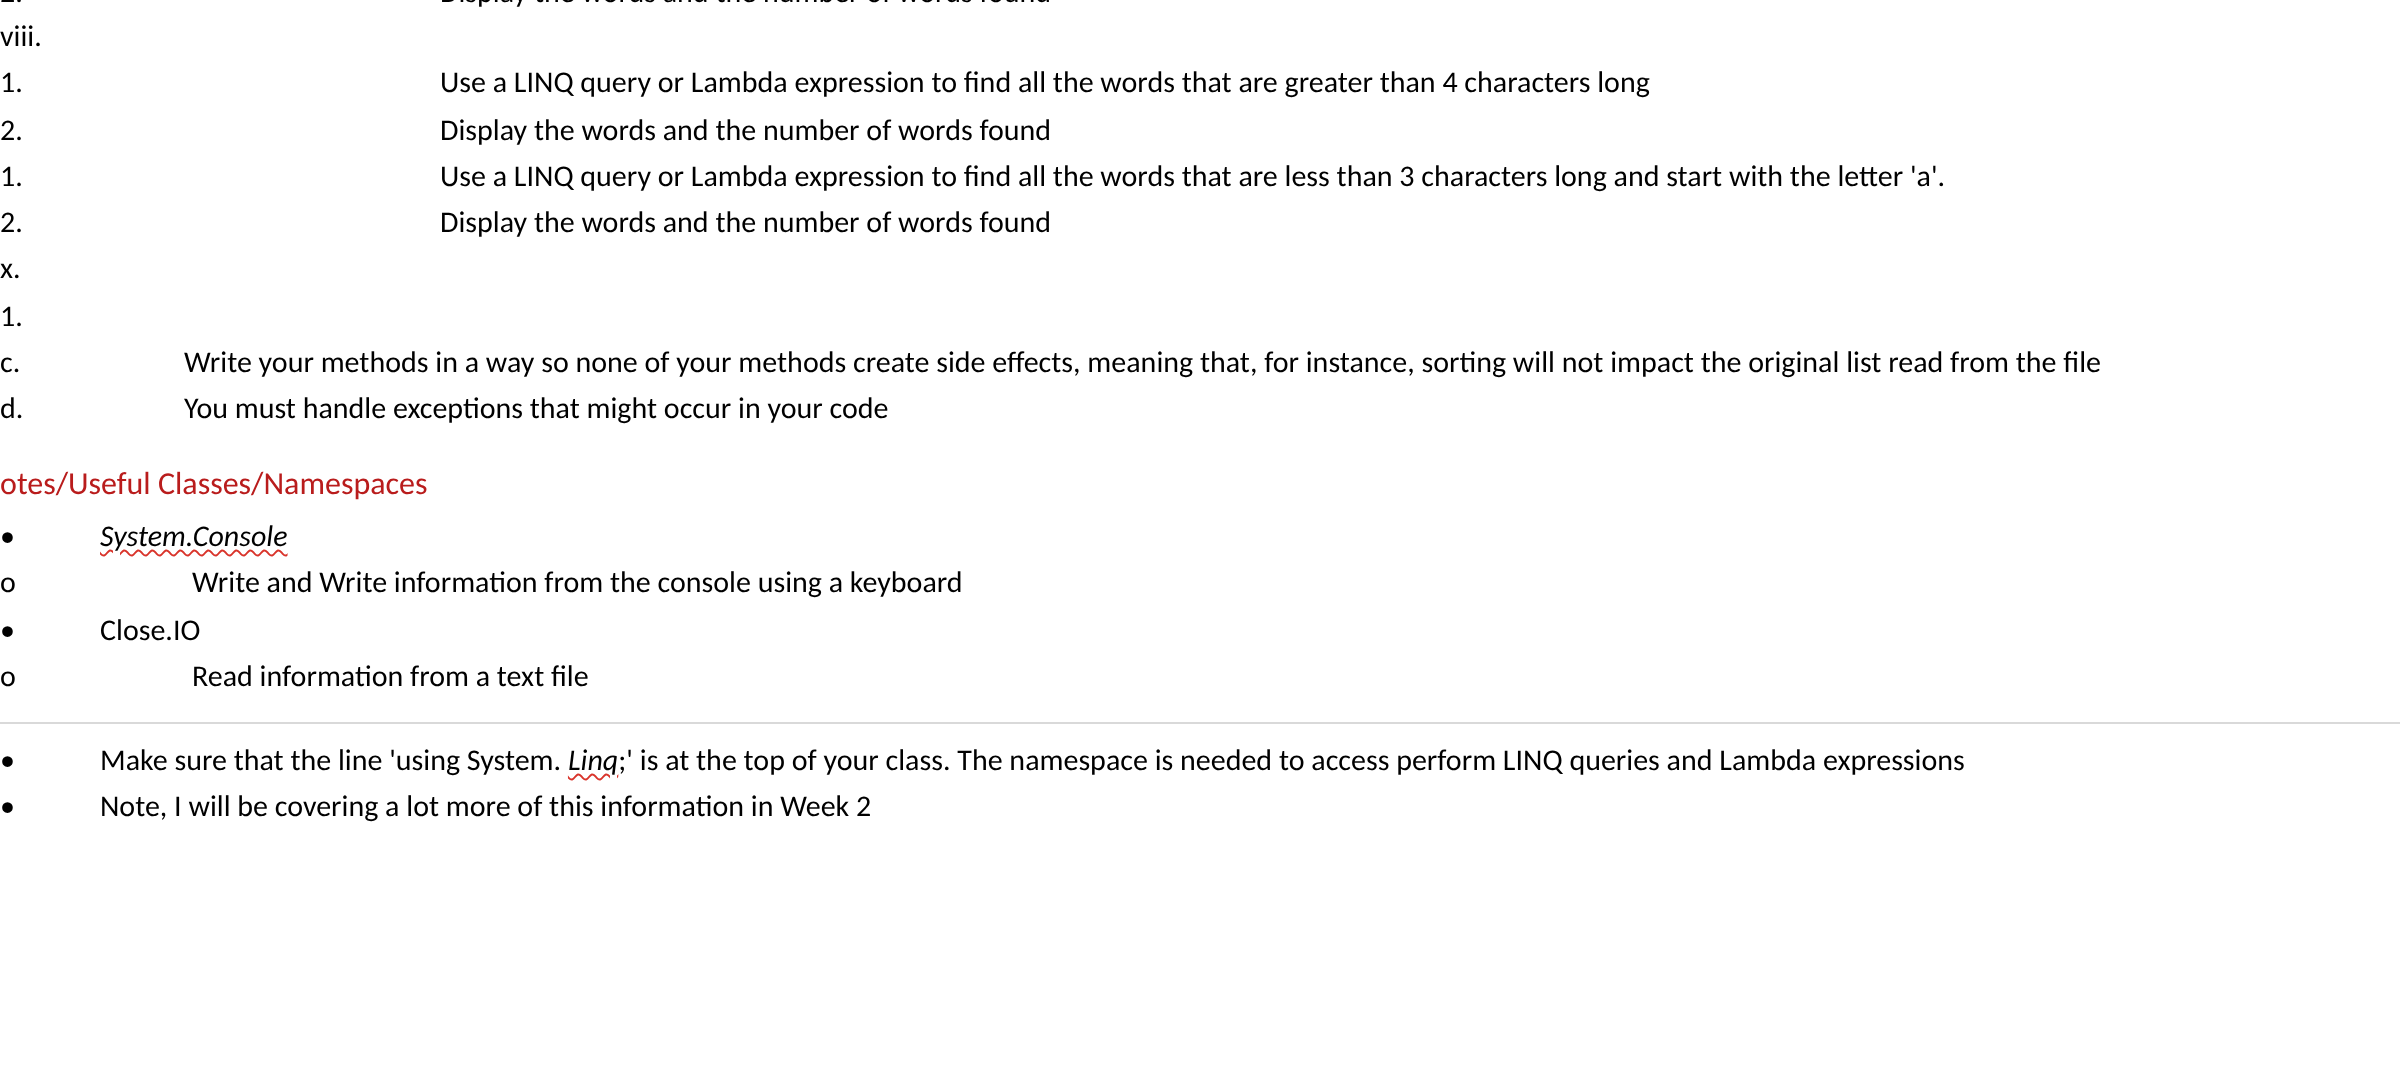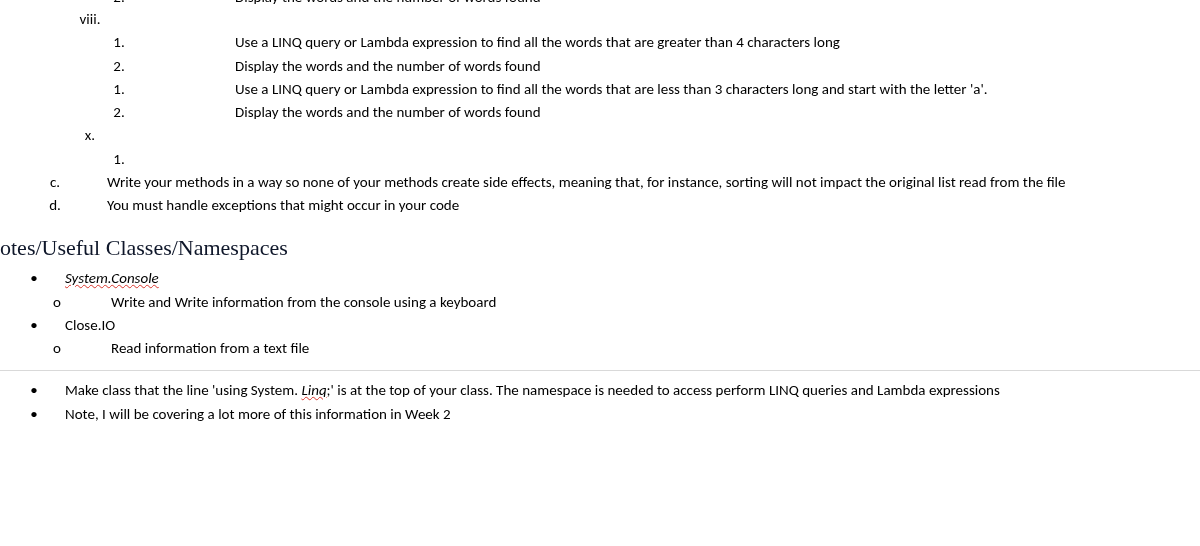--- a/index.html
+++ b/index.html
@@ -8,31 +8,30 @@
     font-size: 15px;
     color: #000;
     margin: 0;
     padding: 0;
     width: 1200px;
     background: #fff;
     line-height: 1.55;
   }
   .page { padding: 0 0 10px 0; }
   .row { display: flex; align-items: baseline; }
-  .marker { text-align: center; padding-right: 12px; flex-shrink: 0; margin-left: 15px; }
+  .marker { text-align: left; padding-right: 12px; flex-shrink: 0; }
   .text { flex: 1; }
   .roman { width: 162px; }
   .num1 { width: 220px; }
   .alpha { width: 92px; }
   .heading {
-    color: #0f172a;
-    font-size: 22px;
+    color: #b91c1c;
+    font-size: 16px;
     font-weight: 400;
     margin: 14px 0 2px 0;
-    font-family: Liberation Serif, serif;
   }
   .disc { width: 50px; }
   .circ { width: 96px; }
   .disc2 { width: 50px; }
   .spell {
     text-decoration-line: underline;
     text-decoration-style: wavy;
     text-decoration-color: #d9342b;
     text-decoration-thickness: 1px;
     font-style: italic;
@@ -118,21 +117,21 @@
   </div>
   <div class="row">
     <div class="marker circ">o</div>
     <div class="text">Read information from a text file</div>
   </div>
 
   <hr class="sep">
 
   <div class="row">
     <div class="marker disc2">•</div>
-    <div class="text"><span>Make class that the line 'using System. </span><span class="spell">Linq</span><span>;' is at the top of your class. The namespace is needed to access perform LINQ queries and Lambda expressions</span></div>
+    <div class="text"><span>Make sure that the line 'using System. </span><span class="spell">Linq</span><span>;' is at the top of your class. The namespace is needed to access perform LINQ queries and Lambda expressions</span></div>
   </div>
 
   <div class="row">
     <div class="marker disc2">•</div>
     <div class="text">Note, I will be covering a lot more of this information in Week 2</div>
   </div>
 
 </div>
 
 </body></html>

